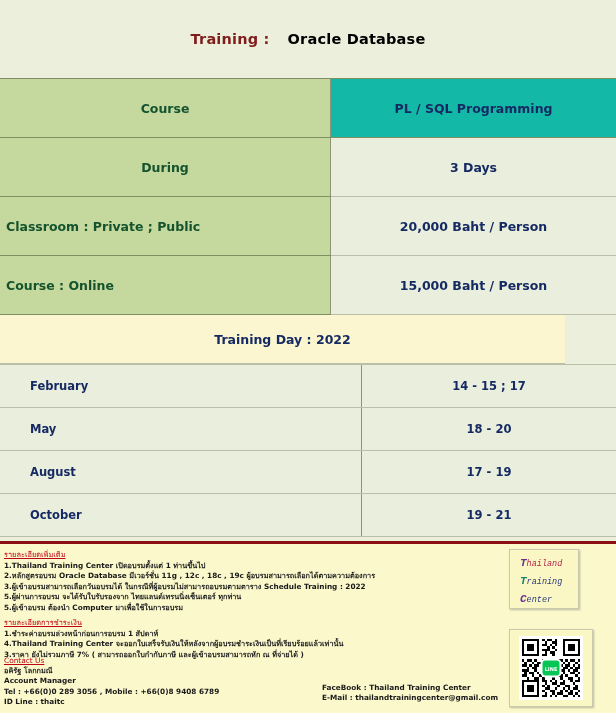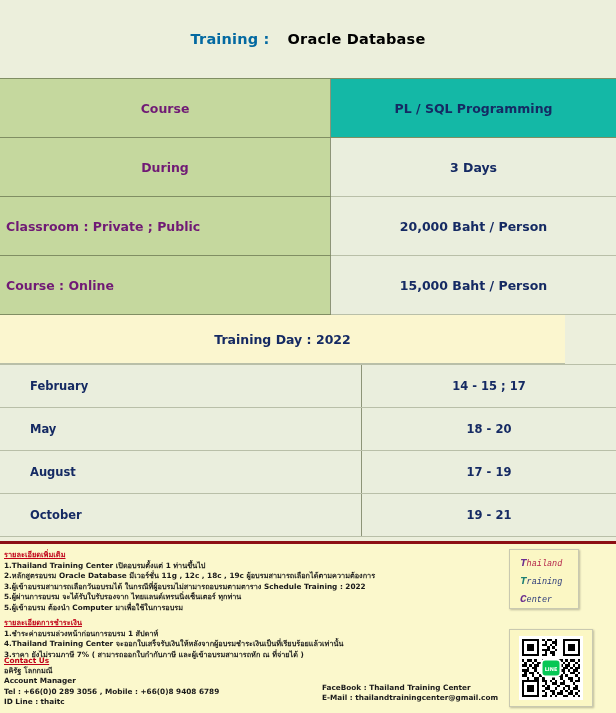--- a/index.html
+++ b/index.html
@@ -27,40 +27,40 @@
     background: #ecefdc;
     display: flex;
     align-items: center;
     justify-content: center;
   }
   .title-text {
     font-size: 14.5px;
     font-weight: bold;
     letter-spacing: .2px;
   }
-  .title-main { color: #0369a1; }
+  .title-main { color: #7f1d1d; }
   .title-accent { color: #000000; margin-left: 18px; }
 
   
   .info-table {
     width: 616px;
     border-collapse: collapse;
     table-layout: fixed;
   }
   .info-table td {
     border-top: 1px solid #808e63;
     border-bottom: 1px solid #808e63;
     padding: 0;
     height: 58px;
     vertical-align: middle;
   }
   td.lab {
     width: 330px;
     background: #c5d89e;
-    color: #701a75;
+    color: #14532d;
     font-weight: bold;
     font-size: 12.5px;
   }
   td.lab.center { text-align: center; }
   td.lab.left   { text-align: left; padding-left: 6px; }
 
   td.val {
     background: #eaeedd;
     color: #152a63;
     font-weight: bold;
@@ -126,21 +126,21 @@
     height: 172px;
     background: #fbf8cc;
     border-top: 3px solid #8c0f14;
     box-sizing: border-box;
     font-size: 7.3px;
     color: #111;
   }
   .f-block { position: absolute; left: 4px; }
   .f-head {
     color: #c00018;
-    font-weight: bold;
+    font-weight: normal;
     text-decoration: underline;
     font-size: 7.4px;
     margin-bottom: 1px;
     display: block;
   }
   .f-line {
     display: block;
     font-weight: bold;
     line-height: 10.4px;
     white-space: nowrap;

